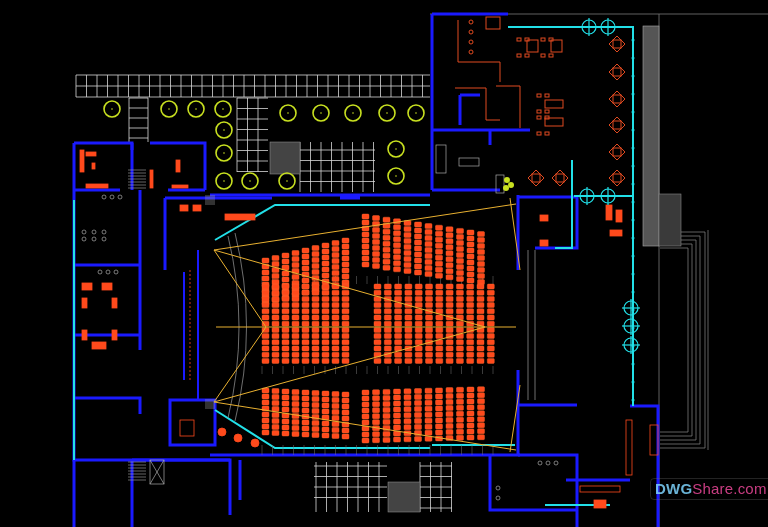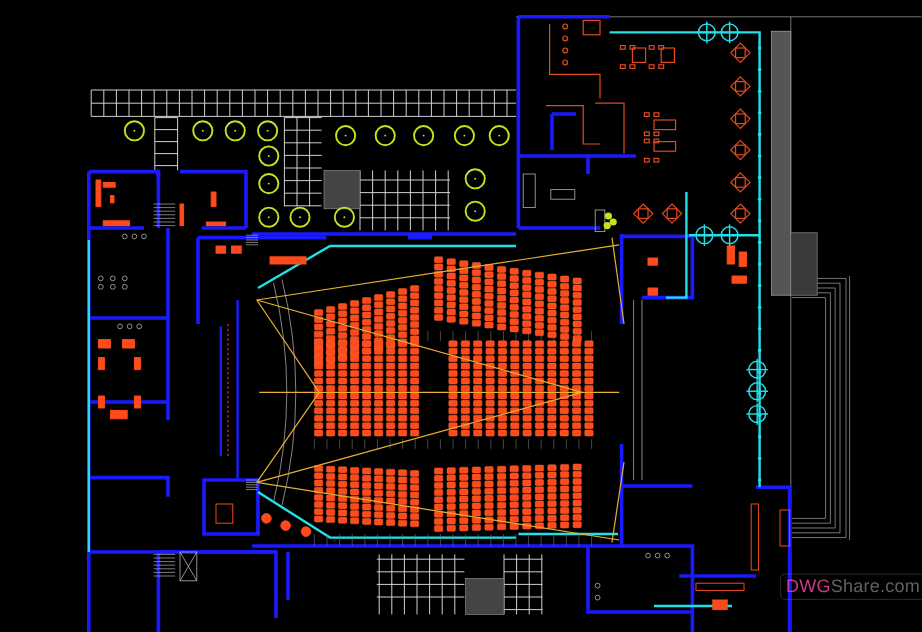--- a/index.html
+++ b/index.html
@@ -1,21 +1,21 @@
 <!DOCTYPE html>
 <html><head>
 <meta charset="utf-8">
 <style>
   html,body{margin:0;padding:0;background:#000;}
   body{width:768px;height:527px;overflow:hidden;position:relative;font-family:"Liberation Sans",sans-serif;}
   #plan{position:absolute;left:0;top:0;width:768px;height:527px;display:block;}
   .watermark{position:absolute;left:650px;top:478px;font-size:15px;letter-spacing:0.2px;color:#cfcfcf;opacity:0.85;
     border:1px solid rgba(120,120,120,0.35);border-radius:4px;padding:1px 4px;line-height:18px;}
-  .watermark .dwg{color:#ec4899;}
-  .watermark .share{color:#737373;}
+  .watermark .dwg{color:#7dd3fc;font-weight:bold;}
+  .watermark .share{color:#ec4899;}
 </style>
 </head>
 <body>
 
 <svg id="plan" viewBox="0 0 768 527" xmlns="http://www.w3.org/2000/svg">
   <rect x="0" y="0" width="768" height="527" fill="#000"></rect>
 
   <g stroke="#7a7a7a" stroke-width="0.8" fill="none">
     <line x1="659" y1="14" x2="659" y2="527"></line>
     <line x1="708" y1="230" x2="708" y2="450"></line>

